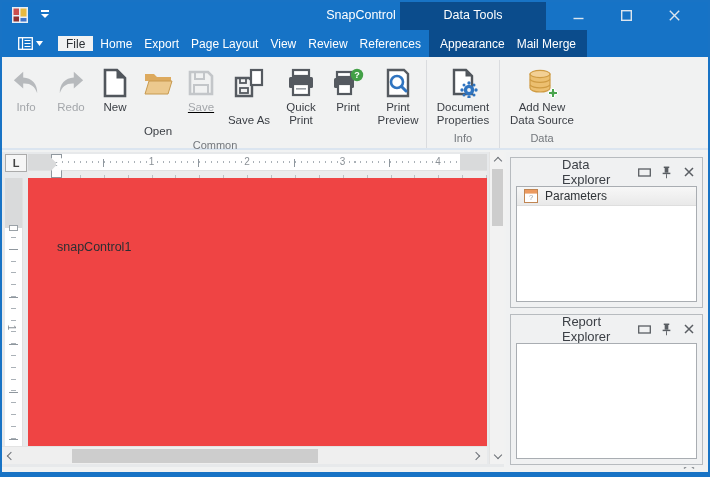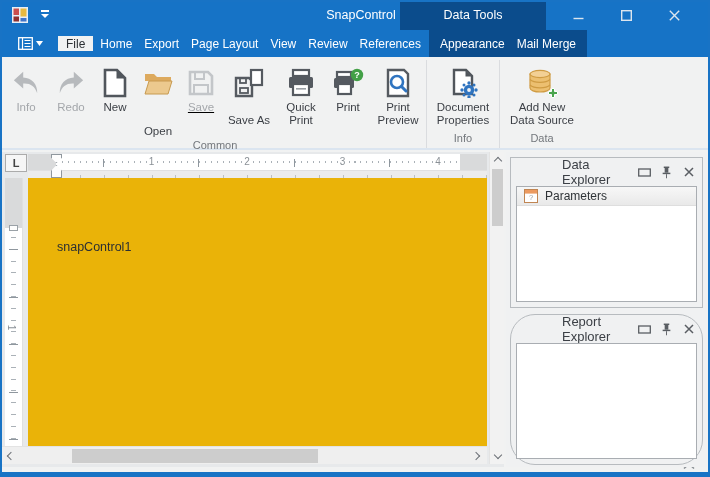--- a/index.html
+++ b/index.html
@@ -69,37 +69,37 @@
   .indent-bottom{position:absolute;left:49px;top:13px;width:11px;height:13px;background:#fdfdfd;
     border:1px solid #8f979e;clip-path:polygon(50% 0,100% 45%,100% 100%,0 100%,0 45%);z-index:5;}
   .vruler{position:absolute;left:3px;top:26px;width:18px;height:268px;background:#fff;border-right:1px solid #e0e0e0;
     background-image:
       repeating-linear-gradient(180deg,#8f979e 0 1px,transparent 1px 47.5px),
       repeating-linear-gradient(180deg,#aab1b7 0 1px,transparent 1px 11.8px);
     background-size:9px 100%,5px 100%;background-position:center 24px,center 0;background-repeat:no-repeat;}
   .vruler .margin-t{position:absolute;left:0;top:0;width:100%;height:50px;background:#d9dadb;}
   .vruler .notch{position:absolute;left:4px;top:47px;width:9px;height:6px;background:#fdfdfd;border:1px solid #9aa1a7;}
   .vr-num{position:absolute;left:4px;font-size:10px;color:#8a9096;transform:rotate(90deg);background:transparent;}
-  .page{position:absolute;left:26px;top:26px;width:459px;height:268px;background:#eab308;}
+  .page{position:absolute;left:26px;top:26px;width:459px;height:268px;background:#ef4444;}
   .page-text{position:absolute;left:29px;top:62px;font-size:12.5px;color:#2b2f33;}
   
   .vscroll{position:absolute;left:487px;top:0;width:15px;height:312px;background:#f2f2f2;border-left:1px solid #e3e3e3;}
   .vscroll .thumb{position:absolute;left:2px;top:17px;width:11px;height:57px;background:#cdcdcd;}
   .hscroll{position:absolute;left:0;top:294px;width:485px;height:18px;background:#efefef;border-top:1px solid #e3e3e3;}
   .hscroll .thumb{position:absolute;left:70px;top:2px;width:246px;height:14px;background:#cdcdcd;}
   .scroll-arrow{position:absolute;width:15px;height:15px;display:flex;align-items:center;justify-content:center;}
   .chev{width:6px;height:6px;border-left:1.6px solid #6a6f75;border-bottom:1.6px solid #6a6f75;}
   .chev.up{transform:rotate(135deg);margin-top:3px;}
   .chev.down{transform:rotate(-45deg);margin-bottom:3px;}
   .chev.left{transform:rotate(45deg);margin-left:3px;}
   .chev.right{transform:rotate(225deg);margin-right:3px;}
   
   .panels{position:absolute;left:506px;top:152px;width:201px;height:315px;background:var(--panel-bg);}
   .panel{position:absolute;left:4px;width:193px;height:151px;border:1px solid #b7bbbf;background:var(--panel-bg);padding-left:42px;}
-  .panel.data{top:5px;} .panel.report{top:162px;border-radius:25px;}
+  .panel.data{top:5px;} .panel.report{top:162px;}
   .panel-title{height:28px;display:flex;align-items:center;padding:0 7px 0 9px;}
   .panel-title .ptext{flex:1;font-size:13px;color:#3c4046;}
   .panel-hbtns{display:flex;gap:9px;align-items:center;}
   .panel-hbtn{display:flex;align-items:center;justify-content:center;width:13px;height:13px;}
   .panel-content{position:absolute;left:5px;top:28px;width:181px;height:116px;background:#fff;
     border:1px solid var(--panel-border);overflow:hidden;}
   .tree-item{height:19px;display:flex;align-items:center;gap:7px;padding-left:7px;
     background:linear-gradient(#f7f7f7,#e9e9e9);border-bottom:1px solid #dedede;}
   .tree-item .tlabel{font-size:12px;color:#2f3337;}
   svg{display:block;}

